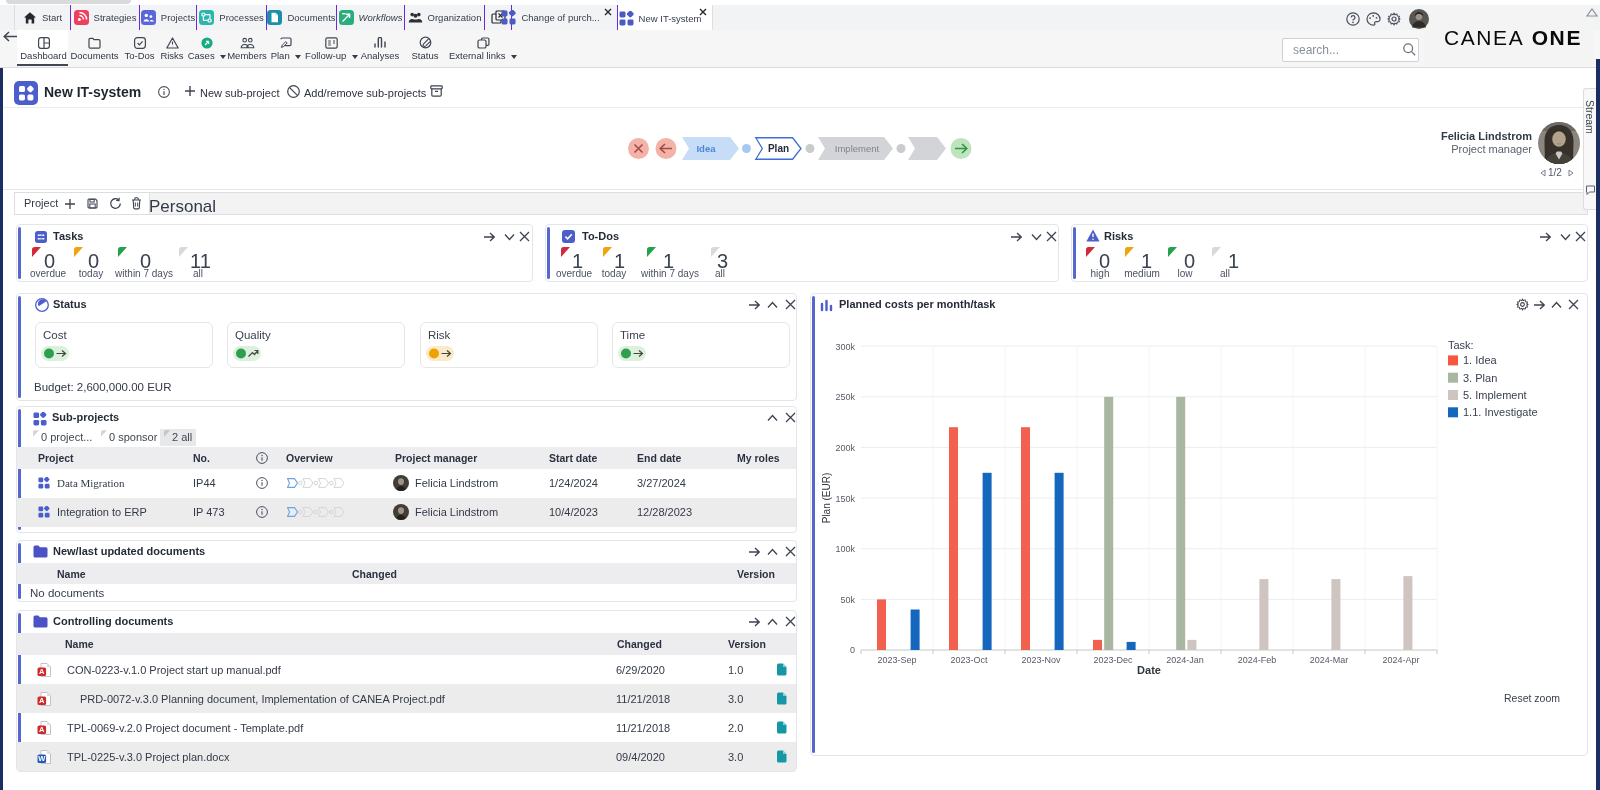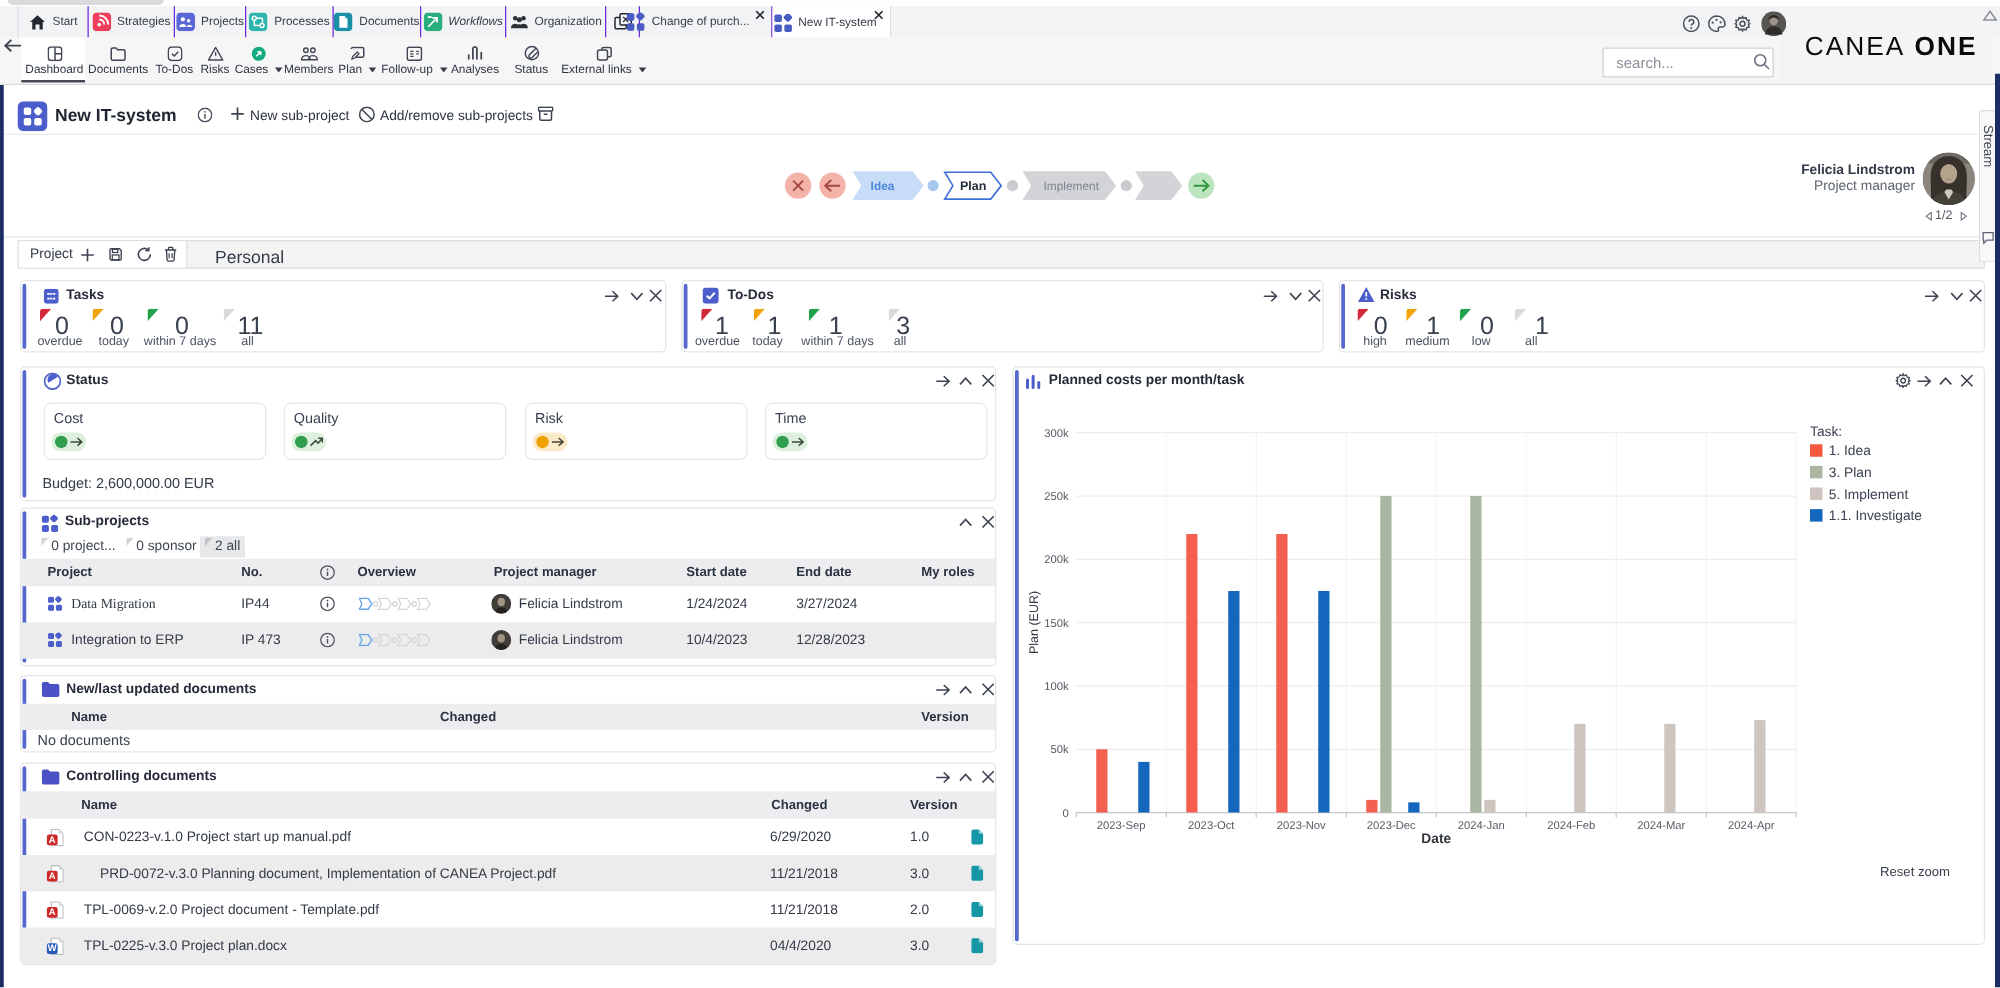--- a/index.html
+++ b/index.html
@@ -299,21 +299,21 @@
         <rect x="2.8" y="6" width="5.4" height="4" fill="none" stroke="#3d4350" stroke-width="1"></rect>
       </svg>
   <svg class="abs" style="left:109px;top:197px;" width="13" height="13" viewBox="0 0 13 13">
         <path d="M11.3 6.5 a4.8 4.8 0 1 1 -1.6 -3.6" fill="none" stroke="#3d4350" stroke-width="1.3"></path>
         <path d="M10.2 0.8 L10 3.6 L7.2 3.4" fill="none" stroke="#3d4350" stroke-width="1.2"></path>
       </svg>
   <svg class="abs" style="left:131px;top:197px;" width="11" height="13" viewBox="0 0 11 13">
         <path d="M1 3 H10 M3.8 3 V1.6 a0.8 0.8 0 0 1 0.8 -0.8 h1.8 a0.8 0.8 0 0 1 0.8 0.8 V3 M2.2 3 l0.5 8 a1 1 0 0 0 1 0.9 h3.6 a1 1 0 0 0 1 -0.9 l0.5 -8" fill="none" stroke="#3d4350" stroke-width="1.1"></path>
         <path d="M4.3 5.5 v4 M6.7 5.5 v4" stroke="#3d4350" stroke-width="1"></path>
       </svg>
-  <div class="abs" style="left:172px;top:197px;font-size:14px;color:#333a47;">Personal</div>
+  <div class="abs" style="left:149px;top:197px;font-size:17px;color:#333a47;">Personal</div>
 </div>
 
 <div id="statcards">
 <div class="card" style="left:16px;top:224px;width:517px;height:58px;">
         <div class="accent"></div>
       </div>
 <svg class="abs" style="left:35px;top:231px;" width="12" height="12" viewBox="0 0 13 13">
         <rect width="13" height="13" rx="3" fill="#4c5ecb"></rect>
         <path d="M3 4.5 h2.2 M3 8.5 h2.2 M7.8 4.5 H10 M7.8 8.5 H10" stroke="#fff" stroke-width="1.6"></path>
         <circle cx="6.4" cy="4.5" r="0.9" fill="#fff"></circle>
@@ -679,21 +679,21 @@
         <path d="M1.5 0.5 h4.5 l3.5 3.5 v7 a1.5 1.5 0 0 1 -1.5 1.5 h-6.5 a1.5 1.5 0 0 1 -1.5 -1.5 v-9 a1.5 1.5 0 0 1 1.5 -1.5 Z" fill="#1697a6"></path>
         <path d="M6 0.5 l3.5 3.5 h-3.5 Z" fill="#8fd0d8"></path>
       </svg>
 <svg class="abs" style="left:37px;top:750px;" width="14" height="14" viewBox="0 0 14 14">
         <path d="M4 0.5 h6 l3.5 3.5 v9.5 h-9.5 Z" fill="#fff" stroke="#b9bcc1" stroke-width="0.9"></path>
         <path d="M10 0.5 l3.5 3.5 h-3.5 Z" fill="#dcdee1"></path>
         <rect x="0.5" y="4.5" width="8.6" height="8.6" rx="1.6" fill="#2a5bb8"></rect>
         <text x="4.8" y="11.2" font-size="7.5" font-weight="bold" fill="#fff" text-anchor="middle" font-family="Liberation Sans">W</text>
       </svg>
 <div class="td" style="left:67px;top:751px;">TPL-0225-v.3.0 Project plan.docx</div>
-<div class="td" style="left:616px;top:751px;">04/4/2020</div>
+<div class="td" style="left:616px;top:751px;">09/4/2020</div>
 <div class="td" style="left:728px;top:751px;">3.0</div>
 <svg class="abs" style="left:777px;top:750px;" width="10" height="13" viewBox="0 0 10 13">
         <path d="M1.5 0.5 h4.5 l3.5 3.5 v7 a1.5 1.5 0 0 1 -1.5 1.5 h-6.5 a1.5 1.5 0 0 1 -1.5 -1.5 v-9 a1.5 1.5 0 0 1 1.5 -1.5 Z" fill="#1697a6"></path>
         <path d="M6 0.5 l3.5 3.5 h-3.5 Z" fill="#8fd0d8"></path>
       </svg>
 </div>
 
 <div id="chartcard">
 <div class="card" style="left:810px;top:293px;width:778px;height:463px;">
         <div class="accent"></div>

